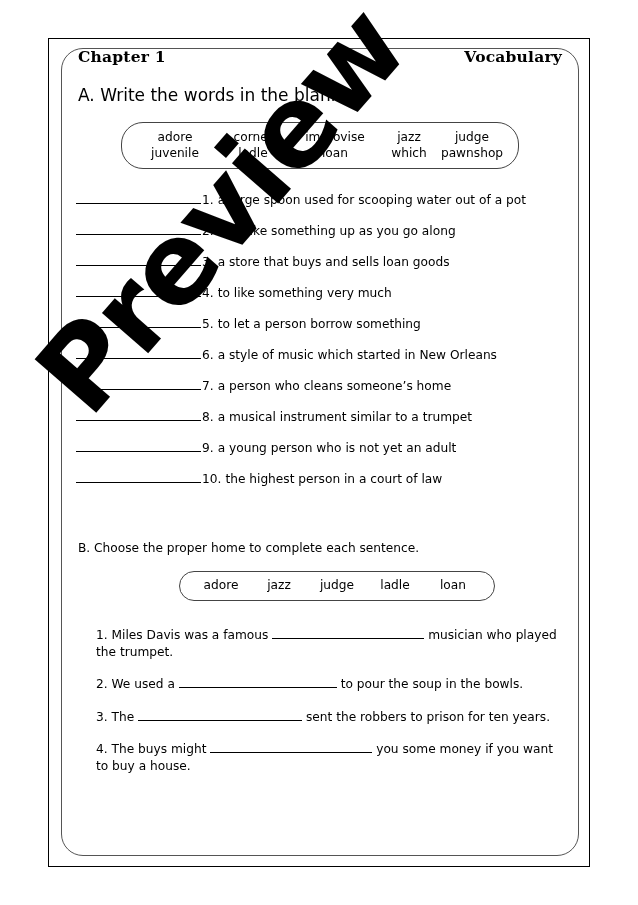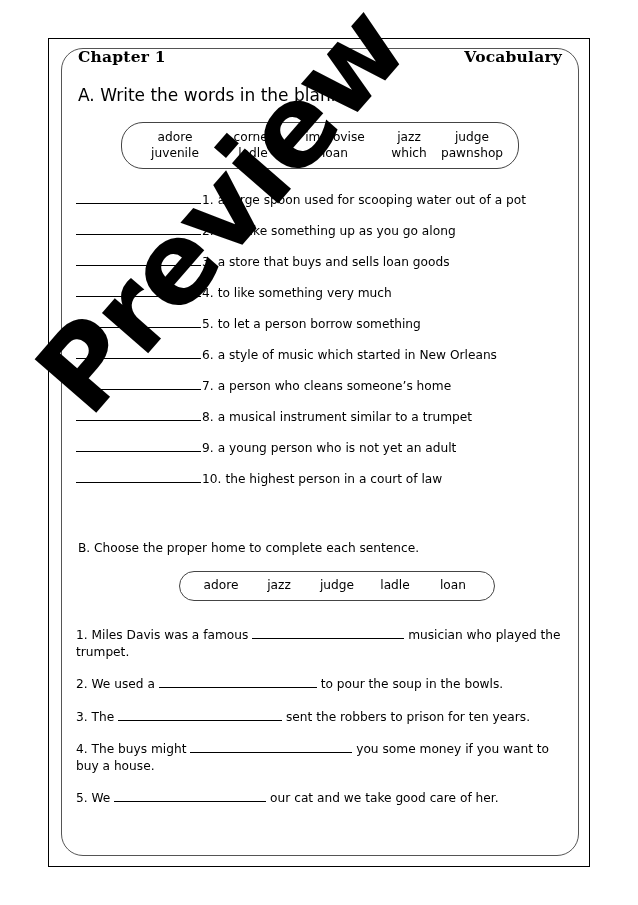--- a/index.html
+++ b/index.html
@@ -132,20 +132,21 @@
   }
   .wb-row-b span {
     flex: 1 1 0;
     text-align: center;
   }
 
   
   .sentences {
     margin-top: 26px;
     padding-left: 1px;
+    margin-left: 20px;
   }
   .sentence {
     font-size: 12.2px;
     line-height: 16.5px;
     margin-bottom: 16px;
   }
   .s-blank {
     display: inline-block;
     border-bottom: 1px solid #000000;
     height: 11px;
@@ -268,18 +269,17 @@
       <span>ladle</span>
       <span>loan</span>
     </div>
   </div>
 
   <div class="sentences">
     <div class="sentence"><span>1.</span> <span>Miles Davis was a famous</span> <span class="s-blank b-w1"></span> <span>musician who played the trumpet.</span></div>
     <div class="sentence"><span>2.</span> <span>We used a</span> <span class="s-blank b-w2"></span> <span>to pour the soup in the bowls.</span></div>
     <div class="sentence"><span>3.</span> <span>The</span> <span class="s-blank b-w3"></span> <span>sent the robbers to prison for ten years.</span></div>
     <div class="sentence"><span>4.</span> <span>The buys might</span> <span class="s-blank b-w4"></span> <span>you some money if you want to buy a house.</span></div>
-    <div class="sentence"><span>5.</span> <span>We</span> <span class="s-blank b-w5"></span> <span>our cat and we take good care of her.</span></div>
   </div>
 
 </div>
 
 <div class="watermark">Preview</div>
 
 </body></html>

